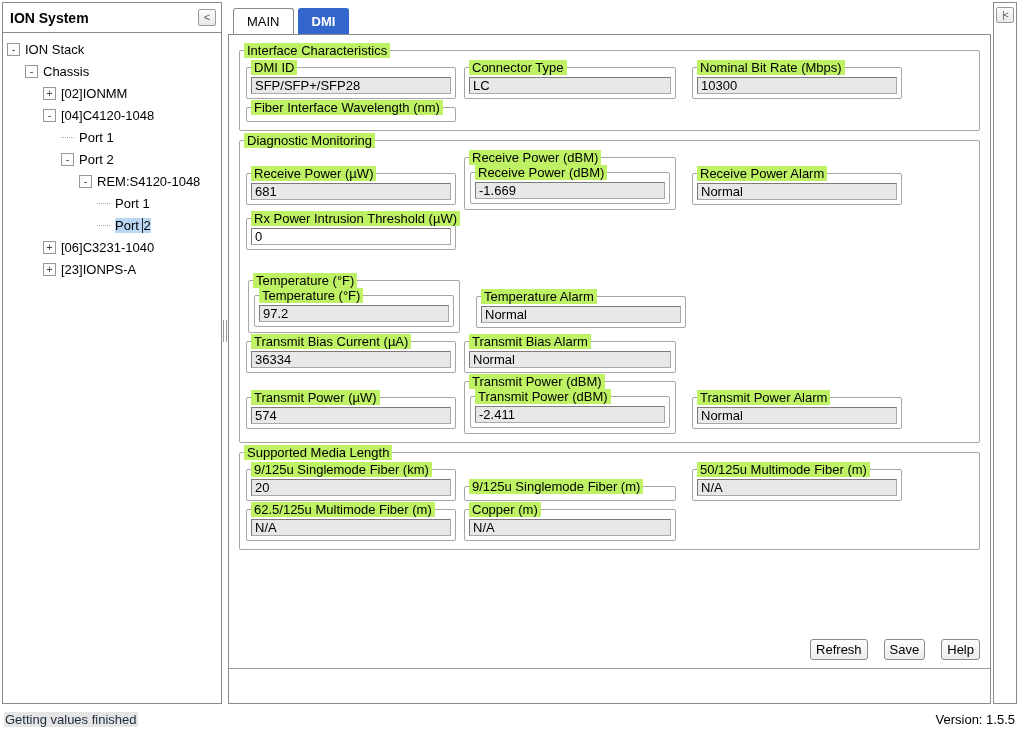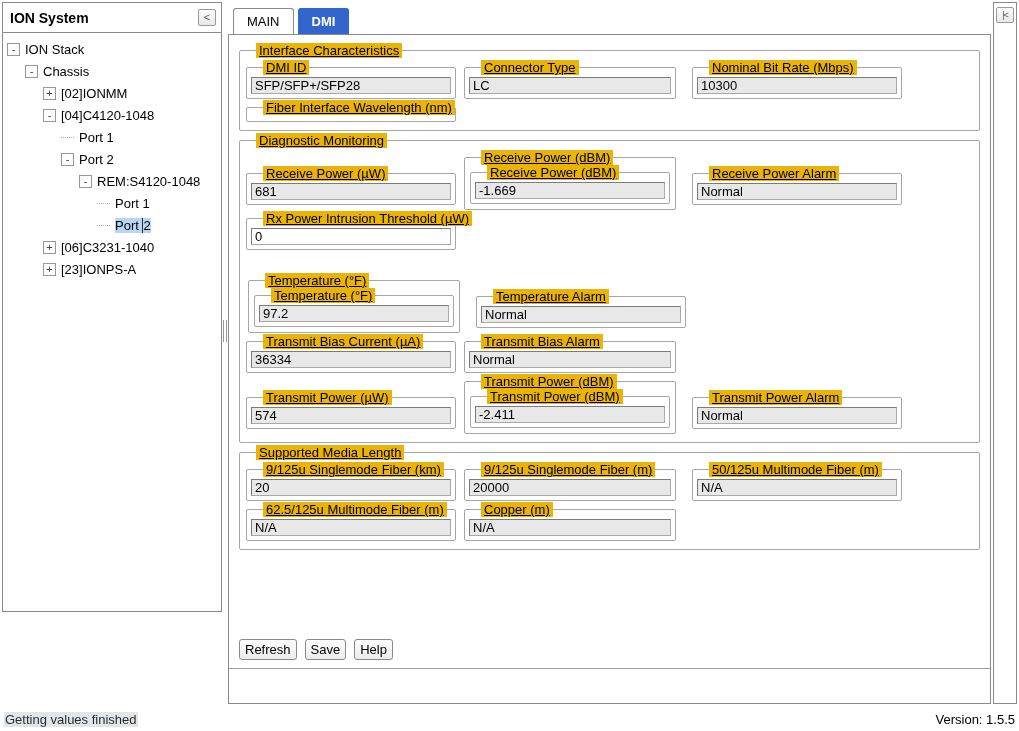--- a/index.html
+++ b/index.html
@@ -1,21 +1,21 @@
 <!DOCTYPE html>
 <html><head>
 <meta charset="utf-8">
 <style>
   * { box-sizing: border-box; margin: 0; padding: 0; }
   html, body { width: 1019px; height: 731px; background: #ffffff;
     font-family: "Liberation Sans", sans-serif; font-size: 13px; color: #000;
     position: relative; overflow: hidden; }
 
   
-  .sidebar { position: absolute; left: 2px; top: 2px; width: 220px; height: 610px;
+  .sidebar { position: absolute; left: 2px; top: 2px; width: 220px; height: 702px;
     border: 1px solid #8a8a8a; background: #fff; }
   .sidebar-header { position: relative; height: 30px; border-bottom: 1px solid #8a8a8a; }
   .sidebar-title { position: absolute; left: 7px; top: 7px; font-size: 14px; font-weight: bold; }
   .collapse-btn { position: absolute; right: 5px; top: 6px; width: 18px; height: 17px;
     border: 1px solid #9a9a9a; background: linear-gradient(#fcfcfc,#e8e8e8);
     font-size: 11px; color: #555; text-align: center; line-height: 15px; cursor: pointer; border-radius: 2px;}
   .tree { padding-top: 5px; }
   .trow { display: flex; align-items: center; height: 22px; cursor: default; }
   .d0 { padding-left: 4px; } .d1 { padding-left: 22px; } .d2 { padding-left: 40px; }
   .d3 { padding-left: 58px; } .d4 { padding-left: 76px; } .d5 { padding-left: 94px; }
@@ -42,40 +42,40 @@
     cursor: pointer; font-size: 13px; }
   .tab.active { background: #3366cc; color: #fff; font-weight: bold; border-color: #3366cc; }
   .panel { height: 670px; border: 1px solid #8a8a8a; display: flex; flex-direction: column; background:#fff; }
   .panel-main { flex: 0 0 634px; border-bottom: 1px solid #9a9a9a; padding: 6px 10px 4px;
     display: flex; flex-direction: column; }
   .panel-bottom { flex: 1; }
 
   
   .section { position: relative; border: 1px solid #a6a6a6; border-radius: 2px;
     padding: 8px 0 8px; margin-top: 9px; }
-  .glabel { position: absolute; top: -8px; left: 16px; background: #eab308; padding: 0 3px;
-    white-space: nowrap; font-size: 13px; line-height: 15px; text-decoration: underline; }
+  .glabel { position: absolute; top: -8px; left: 4px; background: #bef264; padding: 0 3px;
+    white-space: nowrap; font-size: 13px; line-height: 15px; }
   .frow { display: flex; align-items: flex-end; }
   .fld { position: relative; border: 1px solid #a6a6a6; border-radius: 2px;
     padding: 9px 4px 4px; margin-top: 8px; background: #fff; }
   .c1 { width: 210px; margin-left: 6px; }
   .c2 { width: 212px; margin-left: 8px; }
   .c3 { width: 210px; margin-left: 16px; }
   .nest { padding: 6px 5px 5px; }
   .nest .fld { width: 100%; margin-top: 8px; }
   .mb5 { margin-bottom: 5px; }
   .fld input { display: block; width: 100%; height: 17px; padding: 0 3px;
     font-family: "Liberation Sans", sans-serif; font-size: 13px; color: #000;
     background: #e8e8e8; border: 1px solid #7b7b7b; border-bottom-color: #a9a9a9;
     border-right-color: #a9a9a9; }
   .fld input.editable { background: #ffffff; }
   .spacer { height: 22px; }
 
   
-  .btnrow { display: flex; justify-content: flex-start; gap: 8px; margin-top: auto; margin-bottom: 4px; }
+  .btnrow { display: flex; justify-content: flex-end; gap: 16px; margin-top: auto; margin-bottom: 4px; }
   .btn { font-family: "Liberation Sans", sans-serif; font-size: 13px; padding: 2px 5px;
     border: 1px solid #8a8a8a; border-radius: 3px; background: linear-gradient(#fdfdfd,#ececec);
     cursor: pointer; }
 
   
   .rightstrip { position: absolute; left: 993px; top: 2px; width: 24px; height: 702px;
     border: 1px solid #8a8a8a; background: #fff; }
   .rs-btn { margin: 4px auto 0; display: block; width: 18px; height: 16px;
     border: 1px solid #9a9a9a; background: linear-gradient(#fcfcfc,#e8e8e8);
     font-size: 9px; color: #555; text-align: center; line-height: 14px;
@@ -248,21 +248,20 @@
 
       <div class="section">
         <span class="glabel">Supported Media Length</span>
         <div class="frow">
           <div class="fld c1">
             <span class="glabel">9/125u Singlemode Fiber (km)</span>
             <input class="ro" readonly="" value="20" style="">
           </div>
           <div class="fld c2">
             <span class="glabel">9/125u Singlemode Fiber (m)</span>
-            <input class="ro" readonly="" value="20000" style="">
           </div>
           <div class="fld c3">
             <span class="glabel">50/125u Multimode Fiber (m)</span>
             <input class="ro" readonly="" value="N/A" style="">
           </div>
         </div>
         <div class="frow">
           <div class="fld c1">
             <span class="glabel">62.5/125u Multimode Fiber (m)</span>
             <input class="ro" readonly="" value="N/A" style="">

